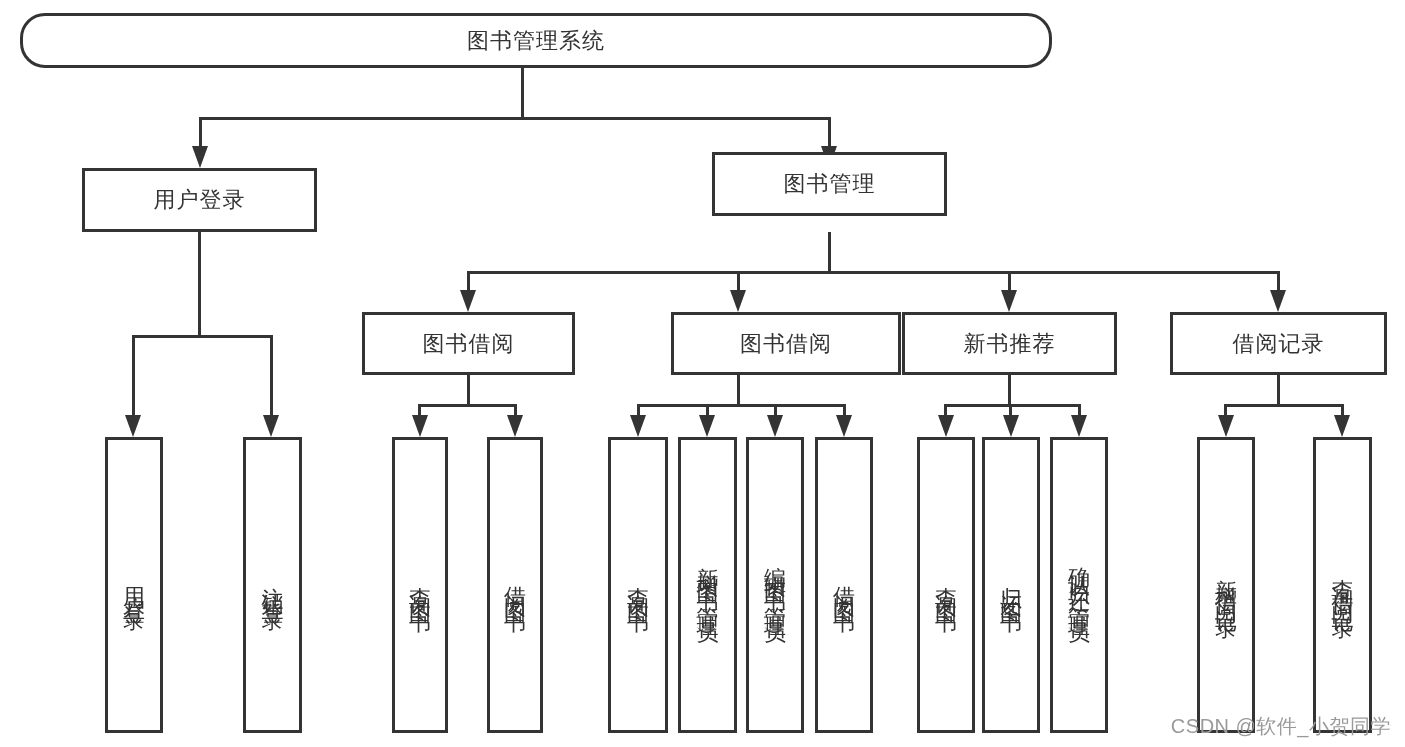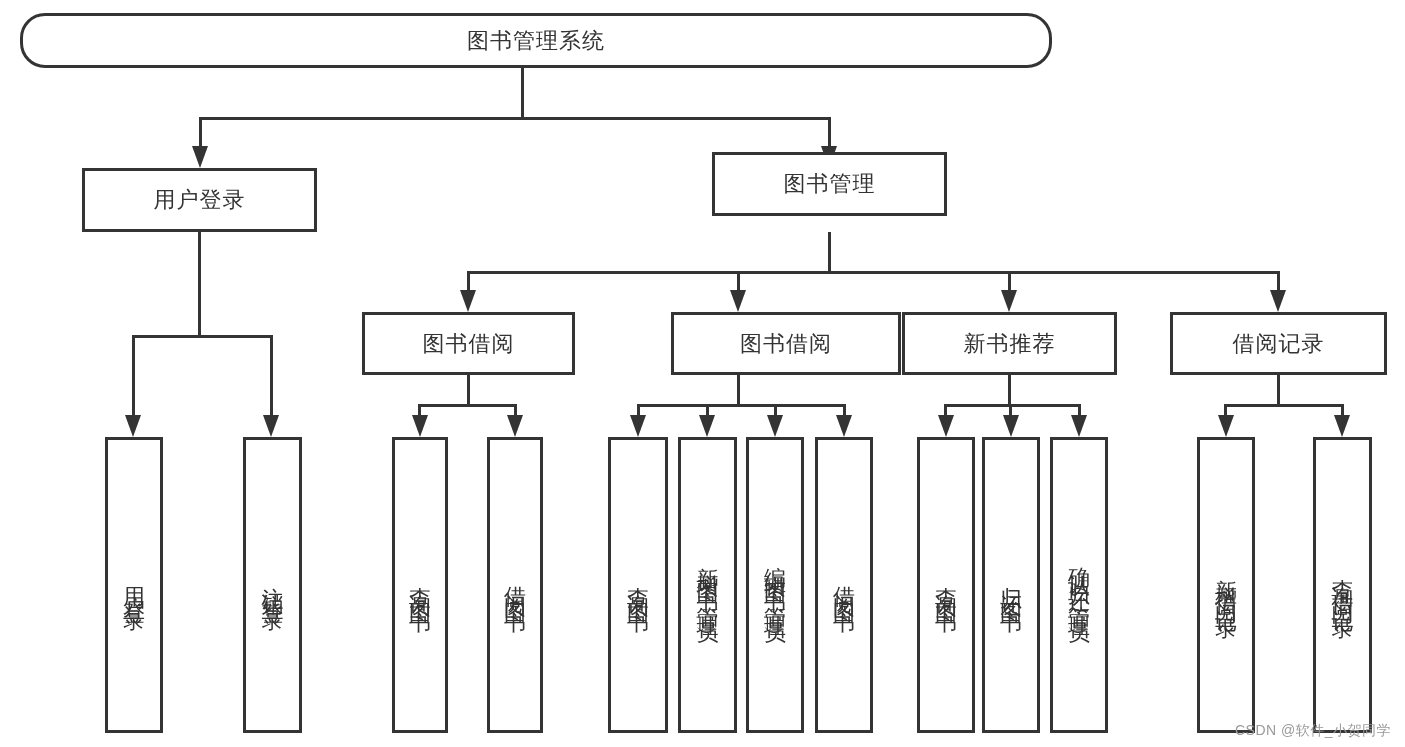--- a/index.html
+++ b/index.html
@@ -50,21 +50,21 @@
   .arr{
     position:absolute;width:0;height:0;
     border-left:8px solid transparent;
     border-right:8px solid transparent;
     border-top:22px solid var(--line);
   }
   .watermark{
     position:absolute;
     right:14px;
     bottom:7px;
-    font-size:14px;
+    font-size:20px;
     color:var(--wm);
     letter-spacing:0.5px;
     white-space:nowrap;
   }
 </style>
 </head>
 <body>
 
 <div id="canvas">
 

